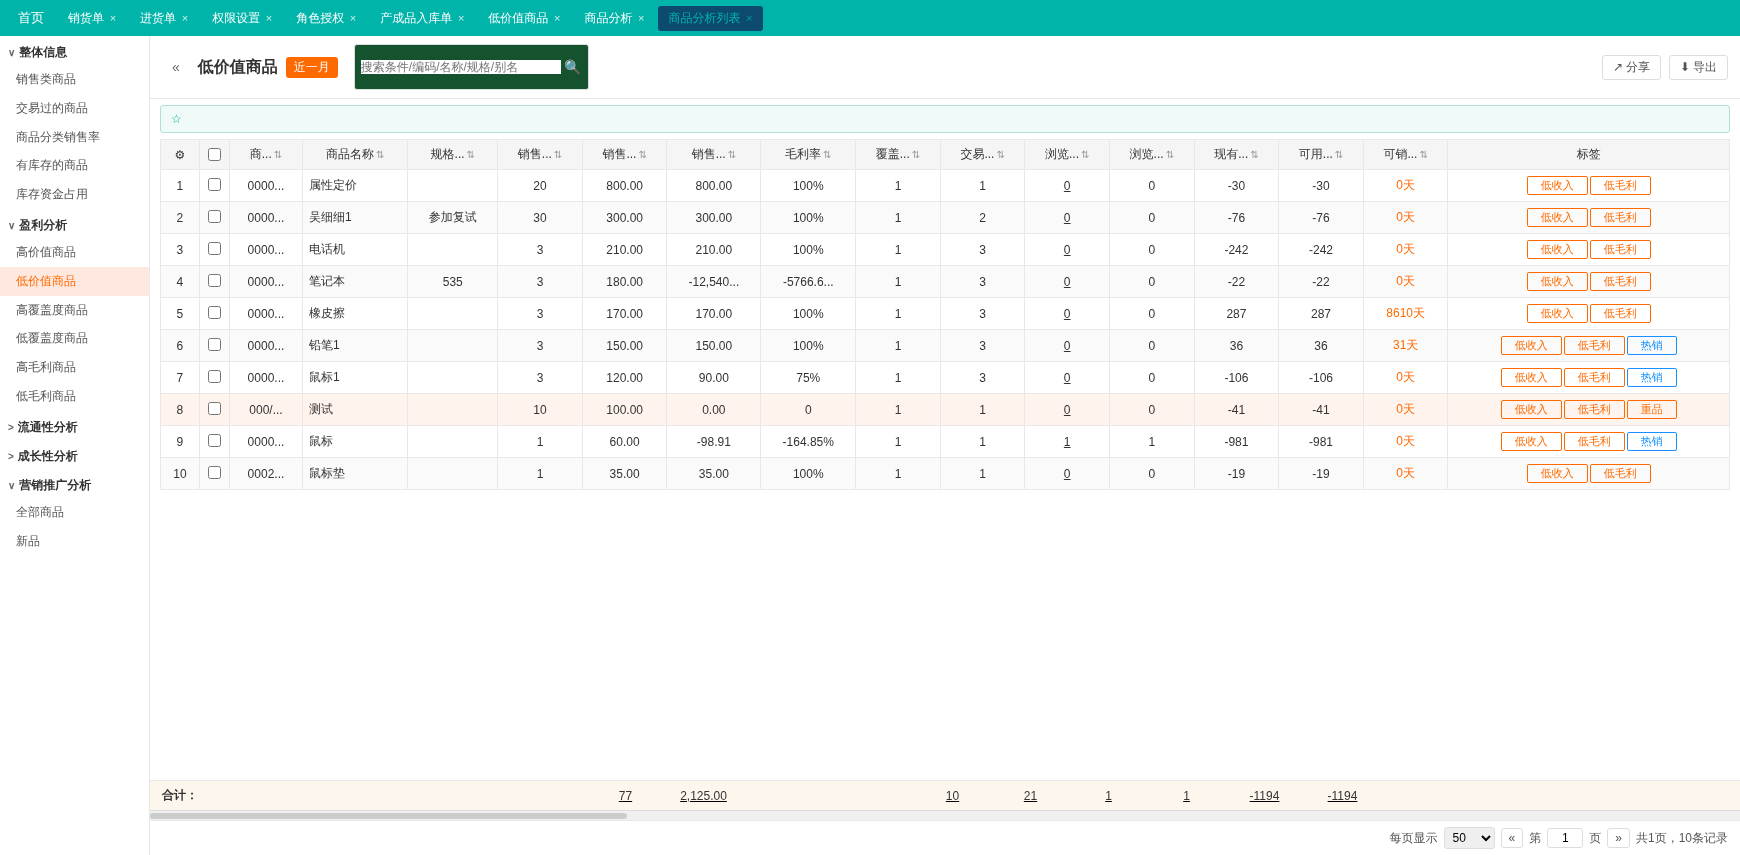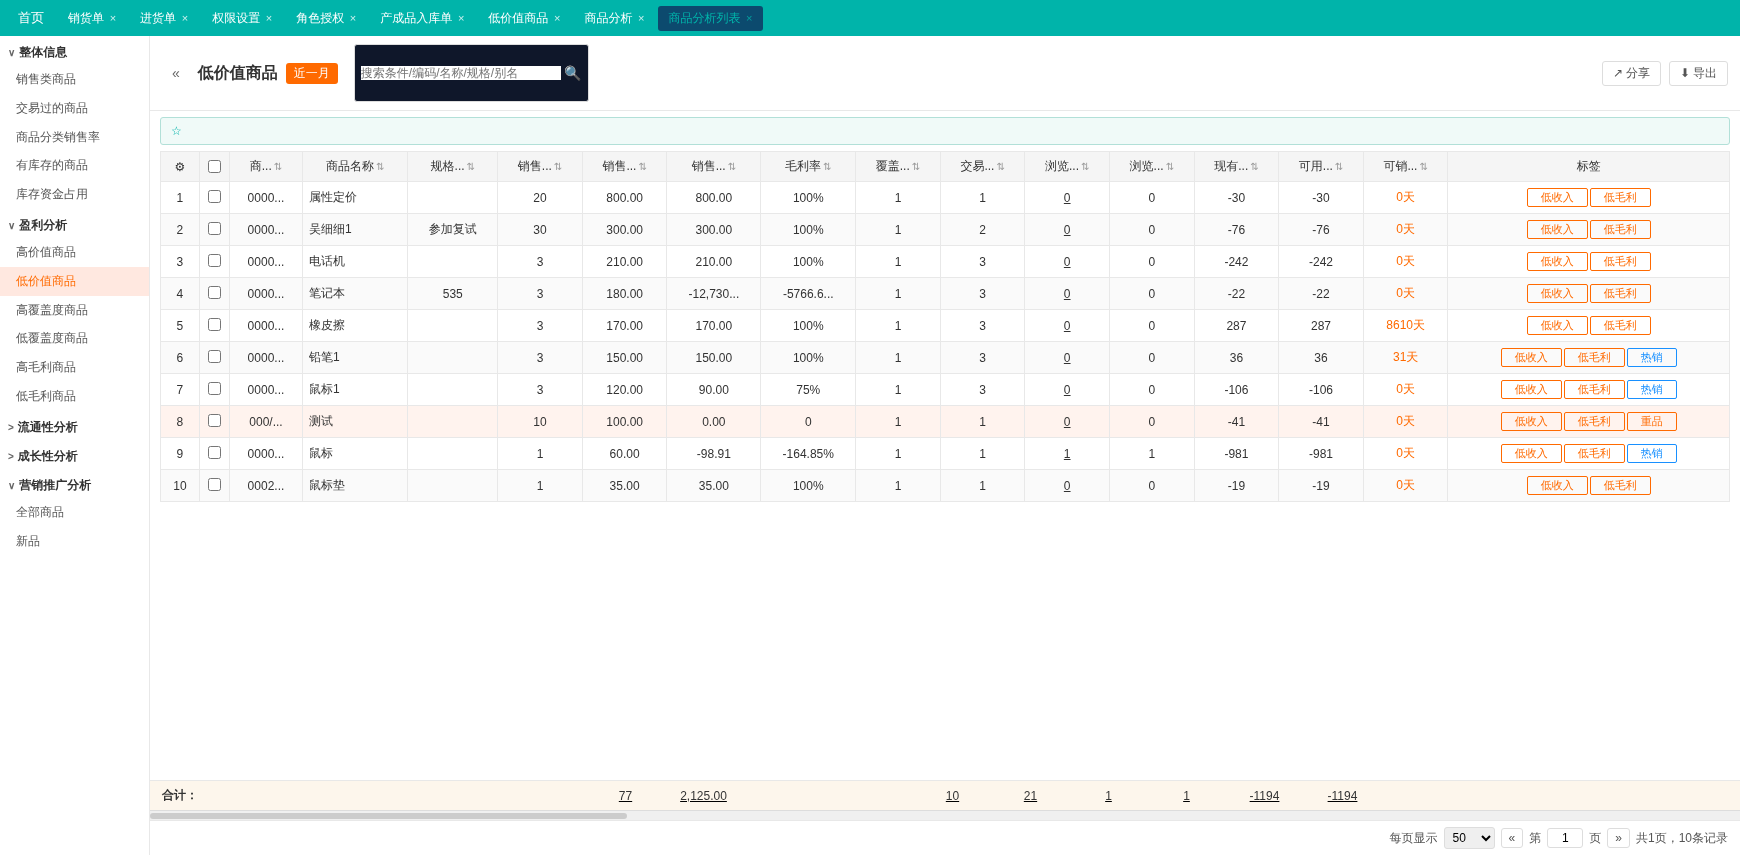--- a/index.html
+++ b/index.html
@@ -90,22 +90,22 @@
       border-radius: 3px;
       padding: 2px 8px;
       cursor: pointer;
       font-size: 12px;
     }
     .search-box {
       display: flex;
       align-items: center;
       border: 1px solid #ddd;
       border-radius: 3px;
-      padding: 20px 6px;
-      background: #0f172a;
+      padding: 14px 6px;
+      background: #14532d;
       gap: 4px;
       margin-left: 8px;
     }
     .search-input {
       border: none;
       outline: none;
       width: 200px;
       font-size: 12px;
       color: #999;
     }
@@ -497,21 +497,21 @@
               <td><span class="tag tag-orange">低收入</span><span class="tag tag-orange">低毛利</span></td>
             </tr>
             <tr>
               <td>4</td>
               <td><input type="checkbox" style=""></td>
               <td>0000...</td>
               <td style="text-align: left;">笔记本</td>
               <td>535</td>
               <td>3</td>
               <td>180.00</td>
-              <td>-12,730...</td>
+              <td>-12,540...</td>
               <td>-5766.6...</td>
               <td>1</td>
               <td>3</td>
               <td><span class="underline-link">0</span></td>
               <td>0</td>
               <td>-22</td>
               <td>-22</td>
               <td><span class="tag-days">0天</span></td>
               <td><span class="tag tag-orange">低收入</span><span class="tag tag-orange">低毛利</span></td>
             </tr>

